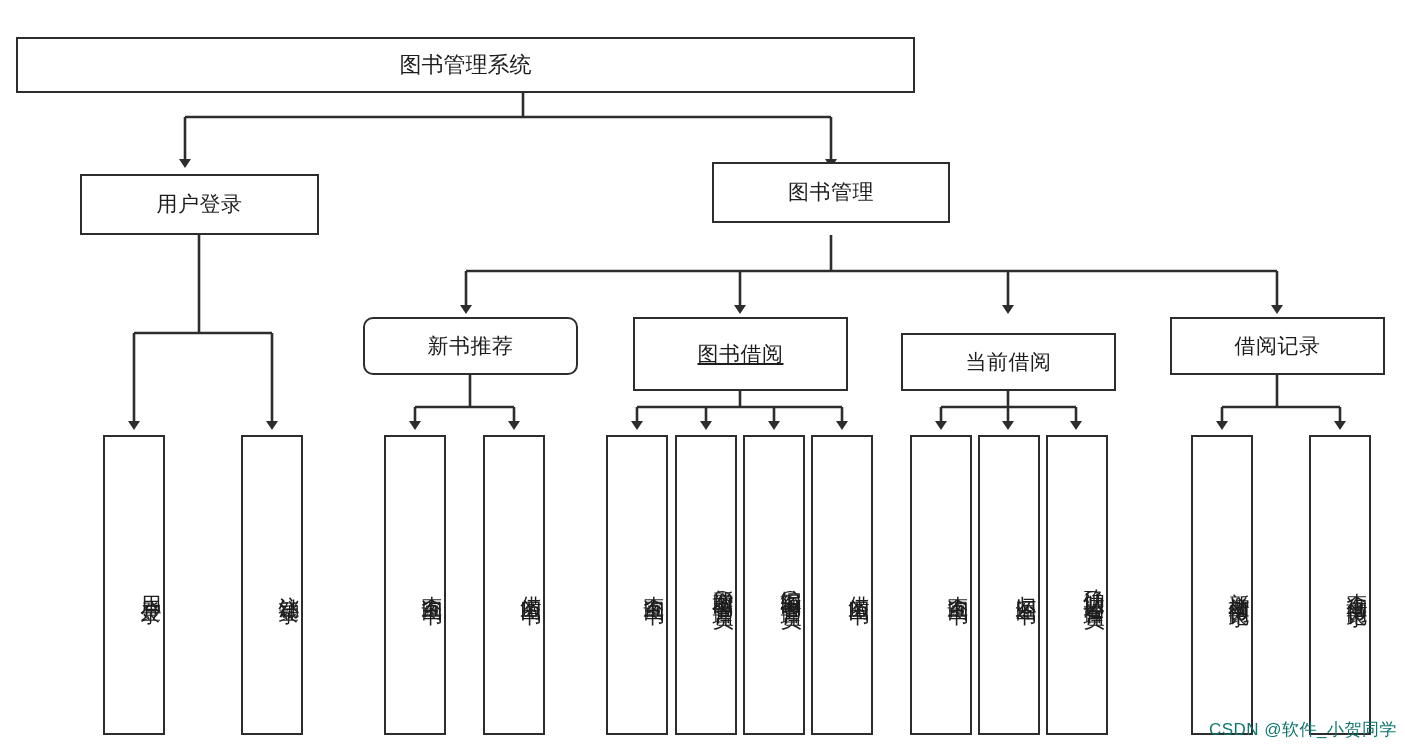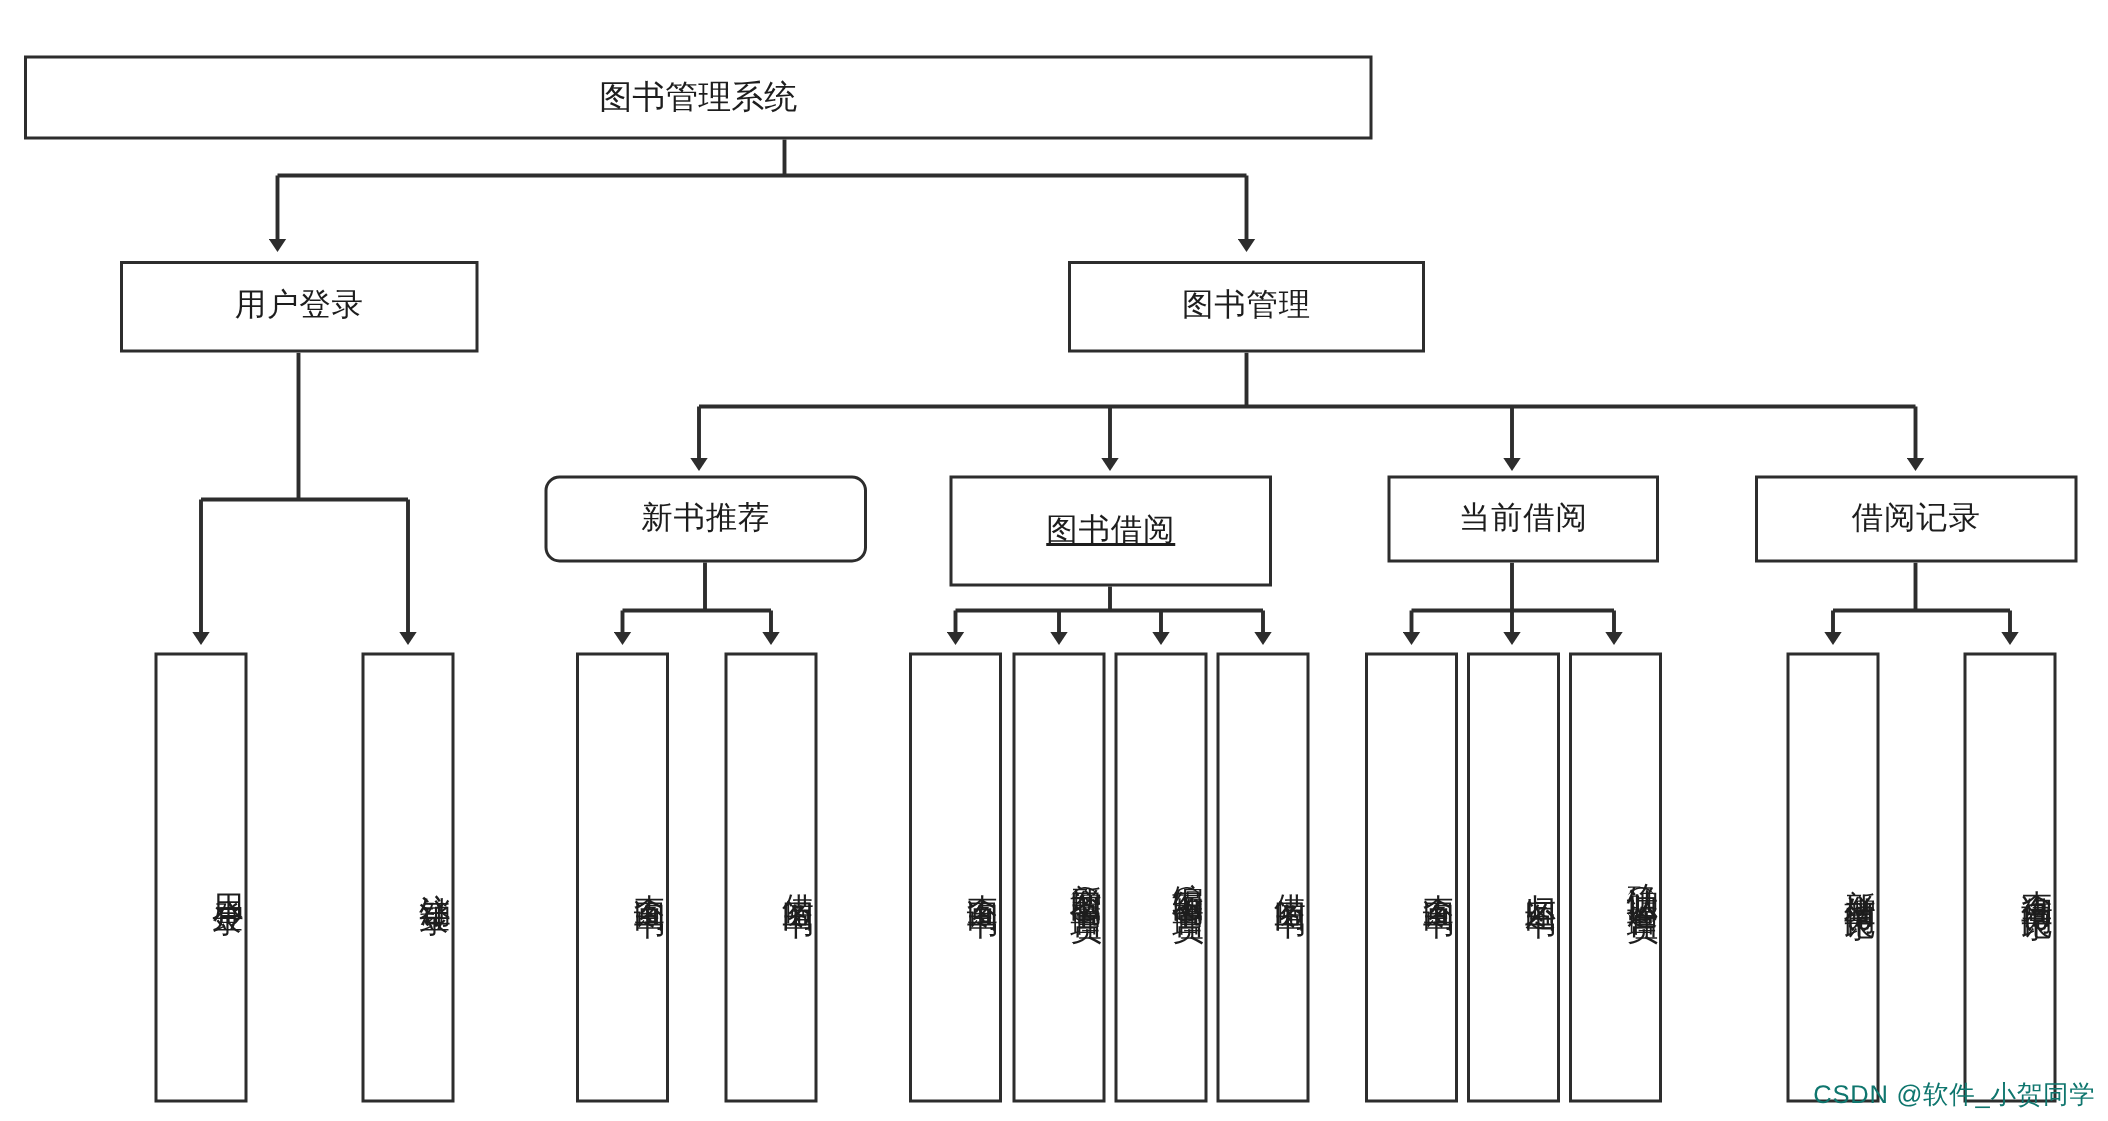--- a/index.html
+++ b/index.html
@@ -123,31 +123,31 @@
     </g>
   </svg>
 
   <div class="node root" style="left:16px; top:13px; width:899px; height:56px;margin-top:24px;">
     <span>图书管理系统</span>
   </div>
 
   <div class="node h" style="left:80px; top:174px; width:239px; height:61px;">
     <span>用户登录</span>
   </div>
-  <div class="node h" style="left:712px; top:174px; width:238px; height:61px;">
+  <div class="node h" style="left:712px; top:162px; width:238px; height:61px;">
     <span>图书管理</span>
   </div>
 
   <div class="node h" style="left:363px; top:317px; width:215px; height:58px;border-radius:10px;">
     <span>新书推荐</span>
   </div>
   <div class="node h" style="left:633px; top:317px; width:215px; height:74px;text-decoration:underline;">
     <span>图书借阅</span>
   </div>
-  <div class="node h" style="left:901px; top:317px; width:181px; height:58px;margin-left:24px;">
+  <div class="node h" style="left:901px; top:333px; width:215px; height:58px;">
     <span>当前借阅</span>
   </div>
   <div class="node h" style="left:1170px; top:317px; width:215px; height:58px;justify-content:center;">
     <span>借阅记录</span>
   </div>
 
   <div class="node v" style="left:103px; top:435px; width:62px; height:300px;">
     <span class="vtext">用户登录</span>
   </div>
   <div class="node v" style="left:241px; top:435px; width:62px; height:300px;">

